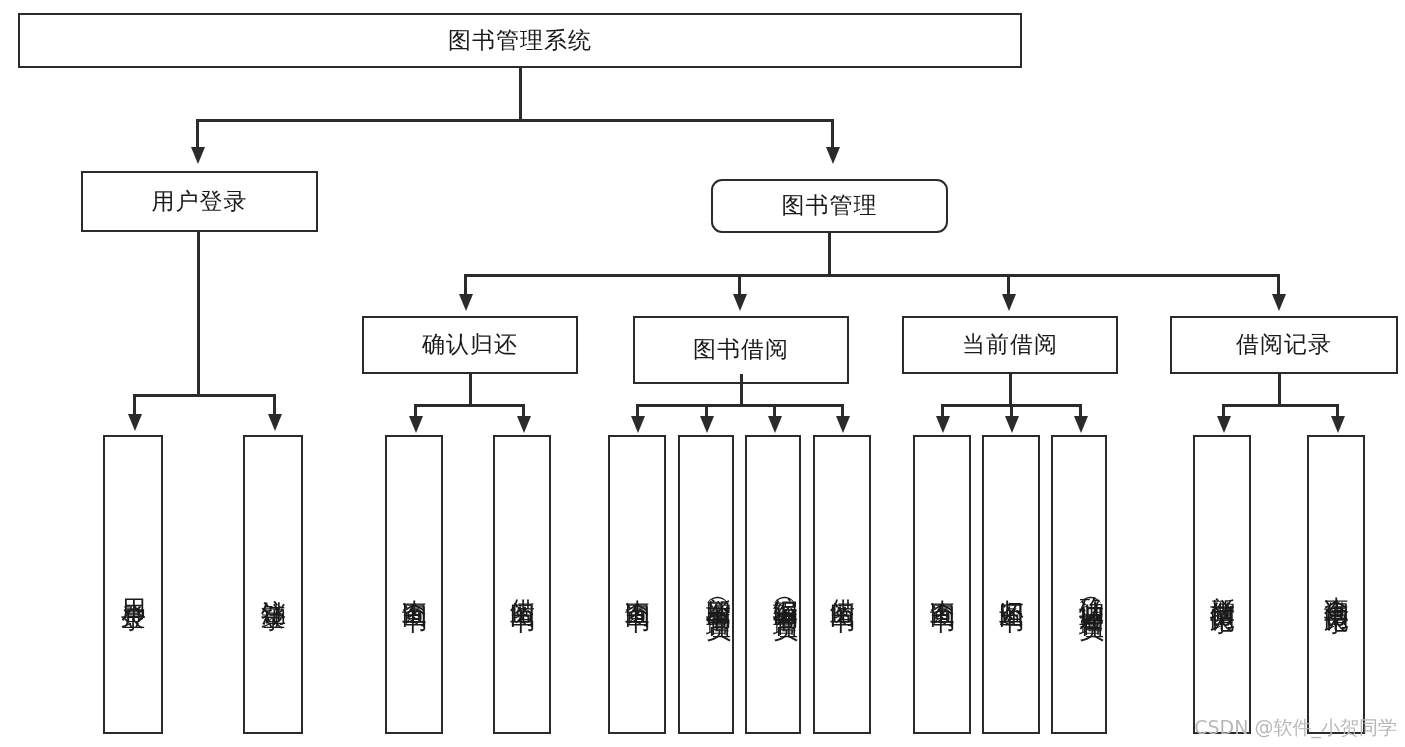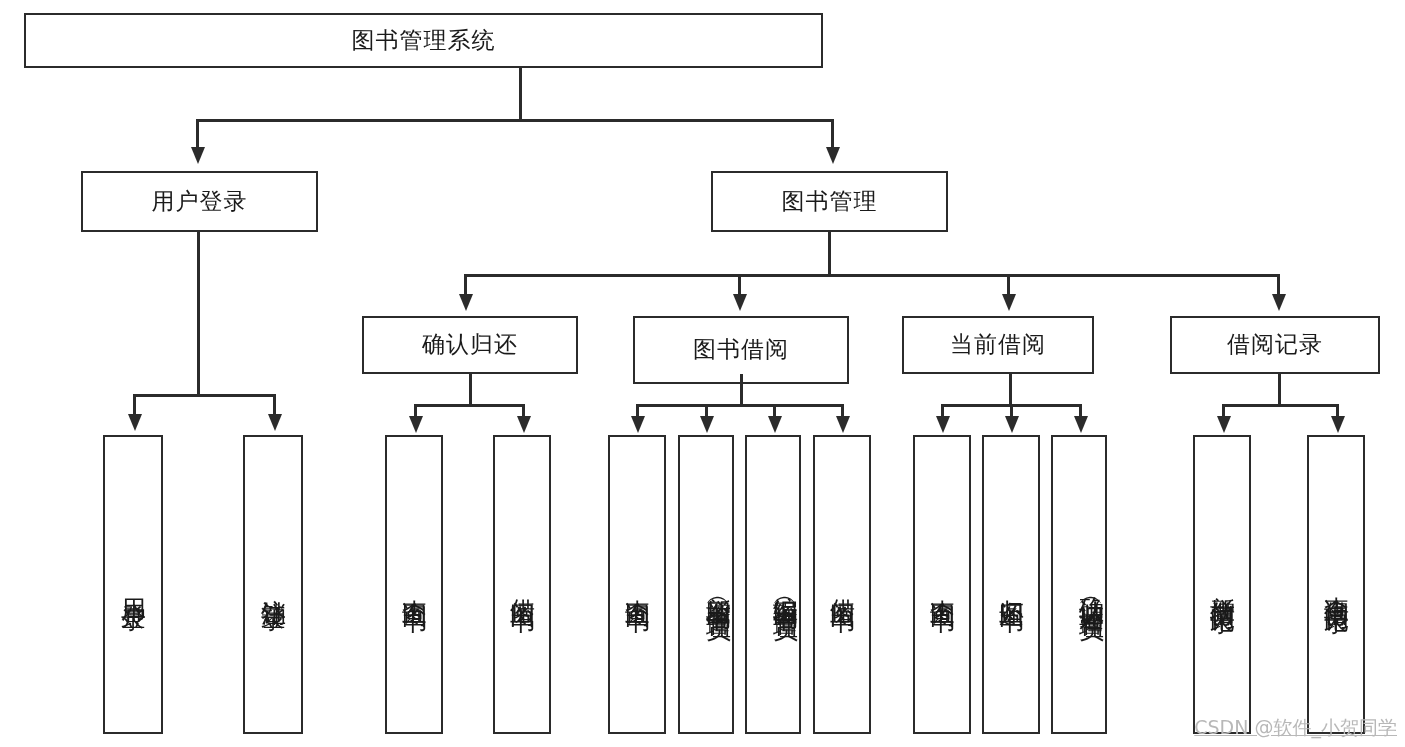--- a/index.html
+++ b/index.html
@@ -62,47 +62,46 @@
     border-top: 17px solid #2b2b2b;
   }
   #watermark {
     position: absolute;
     right: 8px;
     bottom: 6px;
     font-size: 19px;
     color: #b8b8b8;
     white-space: nowrap;
     font-family: "DejaVu Sans", "Liberation Sans", sans-serif;
-    text-decoration: underline;
   }
 </style>
 </head>
 <body>
 
 <div id="canvas">
 
-  <div class="node horizontal" style="left:24px; top:13px; width:799px; height:55px;">
+  <div class="node horizontal" style="left:18px; top:13px; width:1004px; height:55px;">
     <span class="node-label">图书管理系统</span>
   </div>
 
   <div class="edge v" style="left:519px; top:68px; height:52px;"></div>
 
   <div class="edge h" style="left:196px; top:119px; width:637px;"></div>
 
   <div class="edge v" style="left:196px; top:119px; height:30px;"></div>
   <div class="arrow" style="left:191px; top:147px;"></div>
 
   <div class="edge v" style="left:831px; top:119px; height:30px;"></div>
   <div class="arrow" style="left:826px; top:147px;"></div>
 
   <div class="node horizontal" style="left:81px; top:171px; width:237px; height:61px;">
     <span class="node-label">用户登录</span>
   </div>
 
-  <div class="node horizontal" style="left:711px; top:171px; width:237px; height:61px;">
+  <div class="node horizontal" style="left:711px; top:179px; width:237px; height:54px;border-radius:11px;">
     <span class="node-label">图书管理</span>
   </div>
 
   <div class="edge v" style="left:197px; top:232px; height:164px;"></div>
   <div class="edge h" style="left:133px; top:394px; width:143px;"></div>
   <div class="edge v" style="left:133px; top:394px; height:22px;"></div>
   <div class="arrow" style="left:128px; top:414px;"></div>
   <div class="edge v" style="left:273px; top:394px; height:22px;"></div>
   <div class="arrow" style="left:268px; top:414px;"></div>
 
@@ -116,24 +115,24 @@
   <div class="arrow" style="left:1002px; top:294px;"></div>
   <div class="edge v" style="left:1277px; top:274px; height:22px;"></div>
   <div class="arrow" style="left:1272px; top:294px;"></div>
 
   <div class="node horizontal" style="left:362px; top:316px; width:216px; height:58px;">
     <span class="node-label">确认归还</span>
   </div>
   <div class="node horizontal" style="left:633px; top:316px; width:216px; height:68px;">
     <span class="node-label">图书借阅</span>
   </div>
-  <div class="node horizontal" style="left:902px; top:316px; width:192px; height:58px;">
+  <div class="node horizontal" style="left:902px; top:316px; width:216px; height:58px;">
     <span class="node-label">当前借阅</span>
   </div>
-  <div class="node horizontal" style="left:1170px; top:316px; width:210px; height:58px;">
+  <div class="node horizontal" style="left:1170px; top:316px; width:228px; height:58px;">
     <span class="node-label">借阅记录</span>
   </div>
 
   <div class="edge v" style="left:469px; top:374px; height:32px;"></div>
   <div class="edge h" style="left:414px; top:404px; width:110px;"></div>
   <div class="edge v" style="left:414px; top:404px; height:14px;"></div>
   <div class="arrow" style="left:409px; top:416px;"></div>
   <div class="edge v" style="left:522px; top:404px; height:14px;"></div>
   <div class="arrow" style="left:517px; top:416px;"></div>
 

